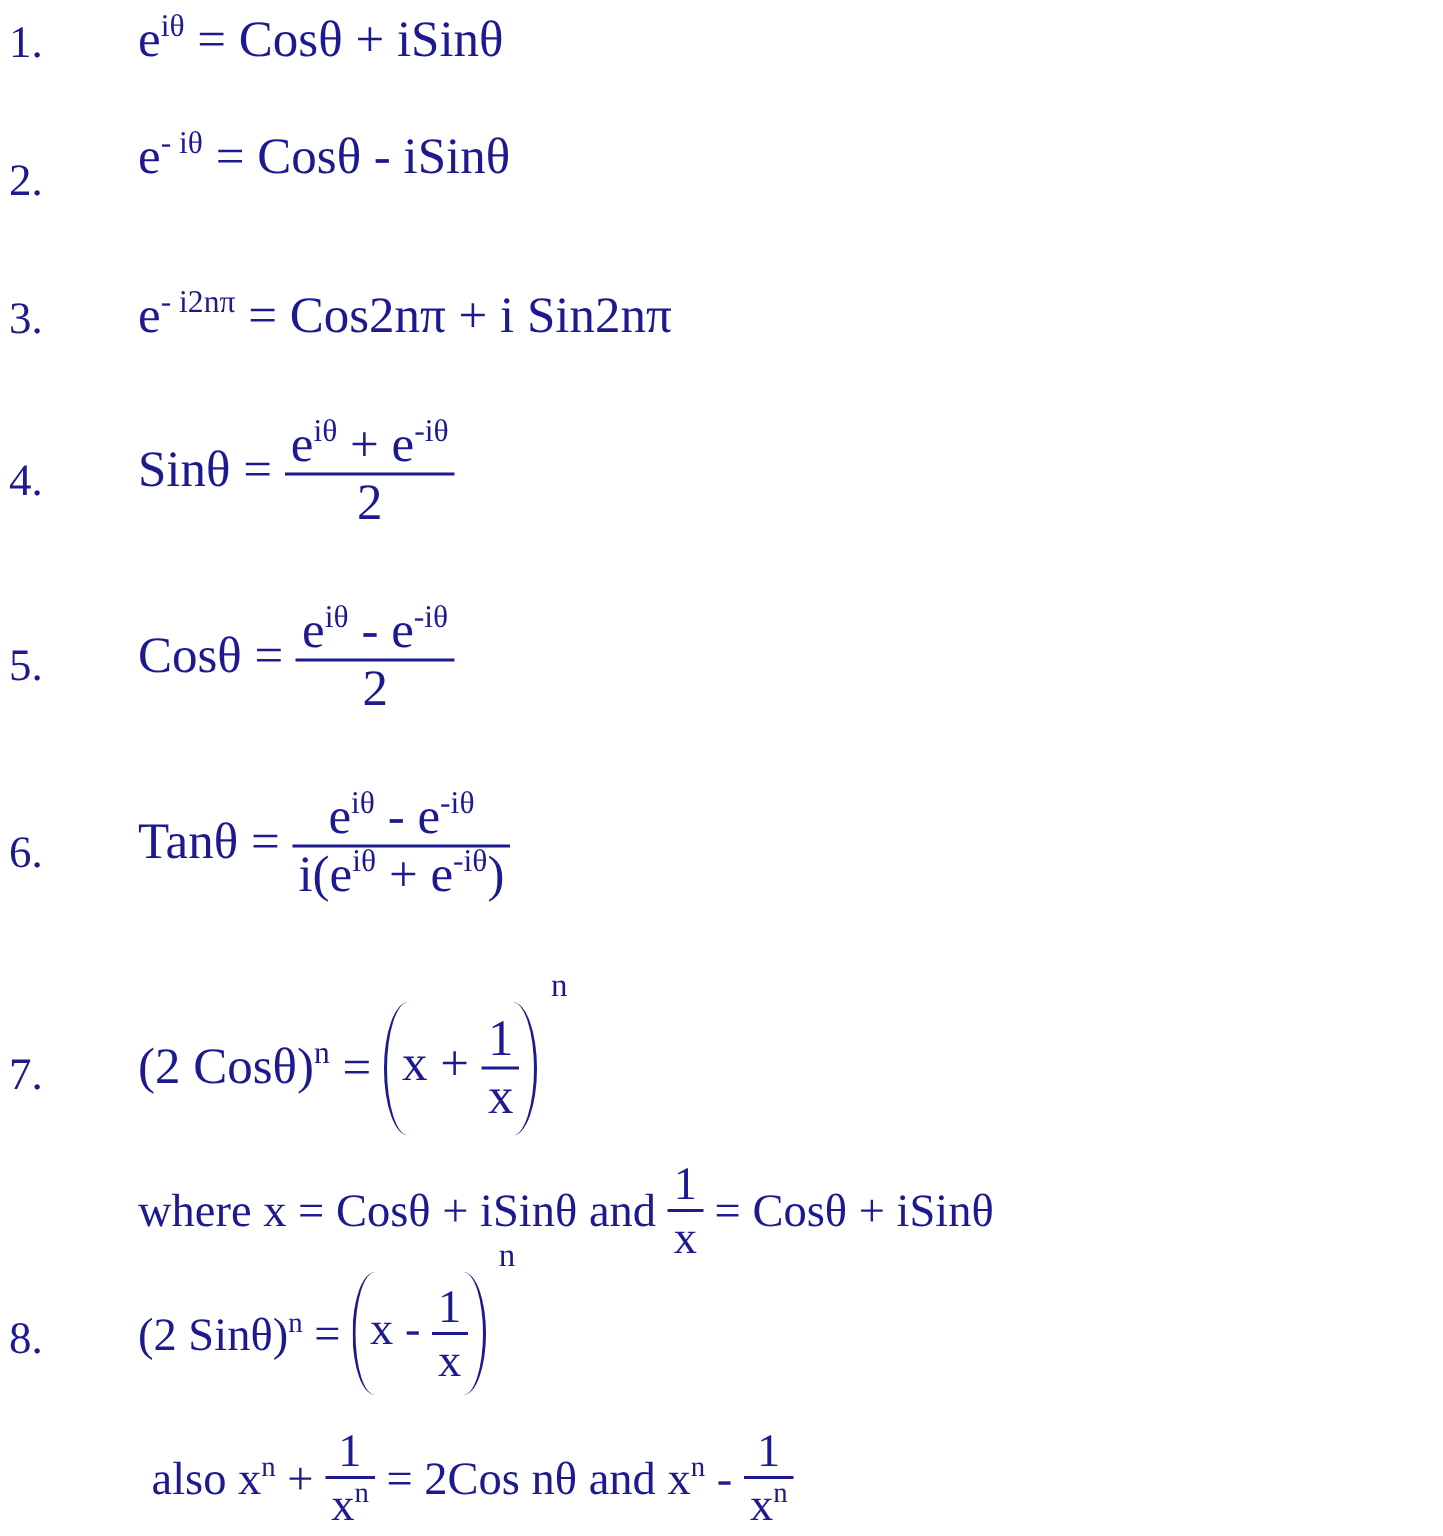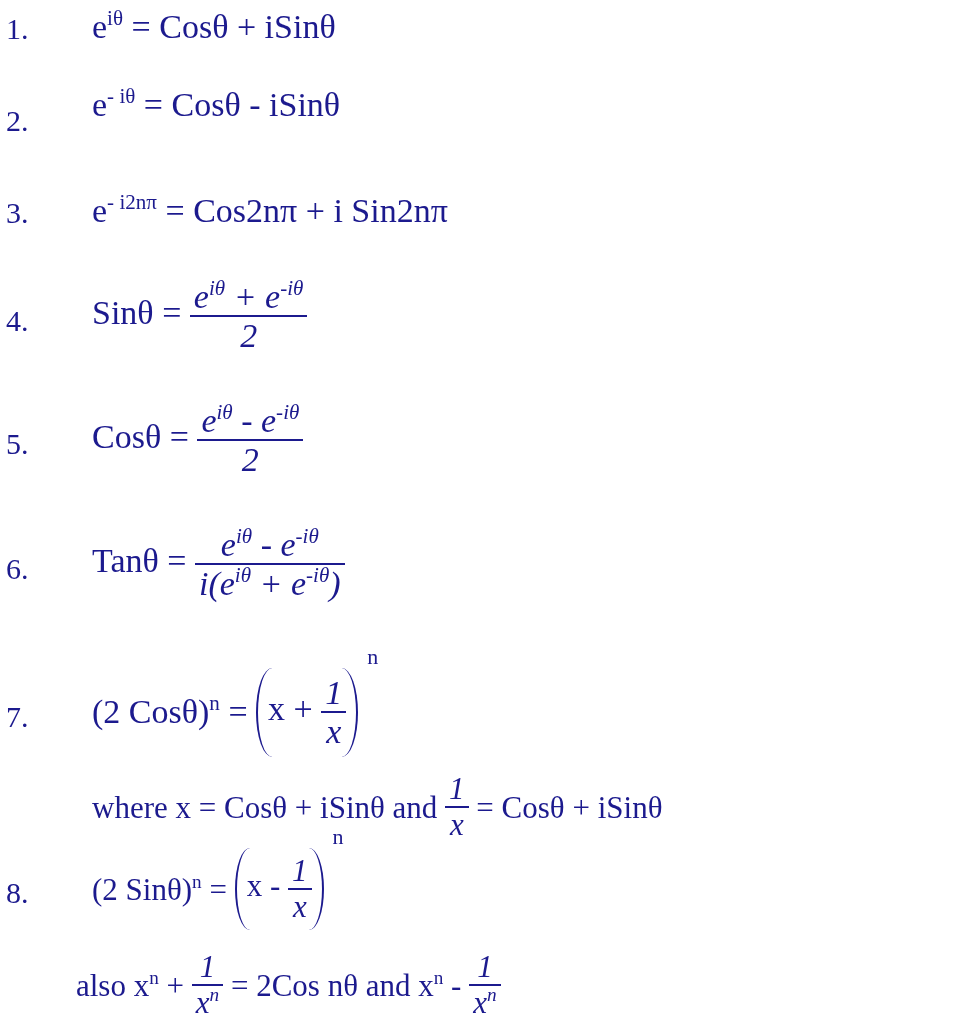--- a/index.html
+++ b/index.html
@@ -5,21 +5,21 @@
     html, body { margin: 0; padding: 0; background: #ffffff; }
     body {
       width: 962px; height: 1024px; position: relative; overflow: hidden;
       font-family: "Liberation Serif", "DejaVu Serif", serif;
       color: #1c1a8e;
     }
     .abs { position: absolute; white-space: nowrap; }
     .num { font-size: 30px; left: 6px; }
     .expr { font-size: 34px; line-height: 1; }
     sup { font-size: 0.62em; vertical-align: 0.62em; line-height: 0; }
-    .frac { display: inline-block; vertical-align: middle; text-align: center; position: relative; font-style: italic; }
+    .frac { display: inline-block; vertical-align: middle; text-align: center; position: relative; }
     .frac > .top { display: block; padding: 0 4px; line-height: 1.1; }
     .frac > .bot { display: block; border-top: 2px solid #1c1a8e; padding: 0 4px; line-height: 1.1; }
     .paren {
       display: inline-block; vertical-align: middle; font-size: 1em;
       border: 2px solid #1c1a8e; border-top: none; border-bottom: none;
       border-radius: 22px / 60px; padding: 6px 10px; position: relative;
     }
     .pow { position: absolute; top: -22px; right: -22px; font-size: 22px; }
   </style>
 </head>
@@ -98,21 +98,21 @@
   <span style="vertical-align:middle">=</span>
   <span class="paren">
     <span>x - </span>
     <span class="frac">
       <span class="top">1</span>
       <span class="bot">x</span>
     </span>
     <span class="pow">n</span>
   </span>
 </div>
-<div class="abs expr" style="top:950px;left:76px;font-size:31px">
+<div class="abs expr" style="top:950px;left:101px;font-size:31px">
   <span style="vertical-align:middle"><span>also x</span><sup>n</sup><span> + </span></span>
   <span class="frac">
     <span class="top">1</span>
     <span class="bot"><span>x</span><sup>n</sup></span>
   </span>
   <span style="vertical-align:middle"><span>= 2Cos nθ    and  x</span><sup>n</sup><span> - </span></span>
   <span class="frac">
     <span class="top">1</span>
     <span class="bot"><span>x</span><sup>n</sup></span>
   </span>

